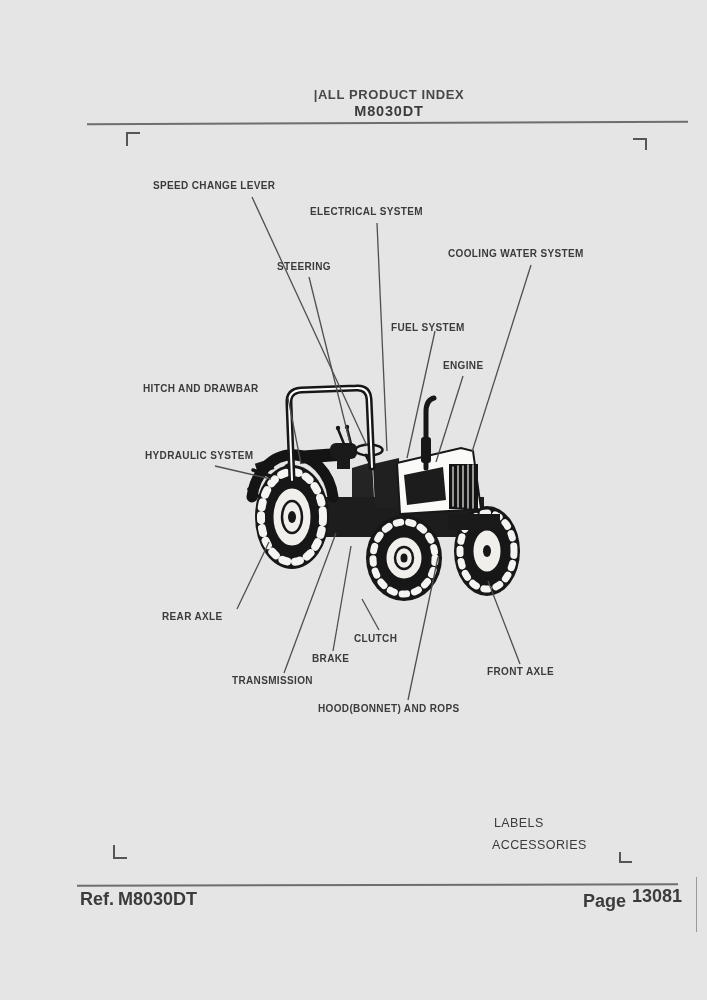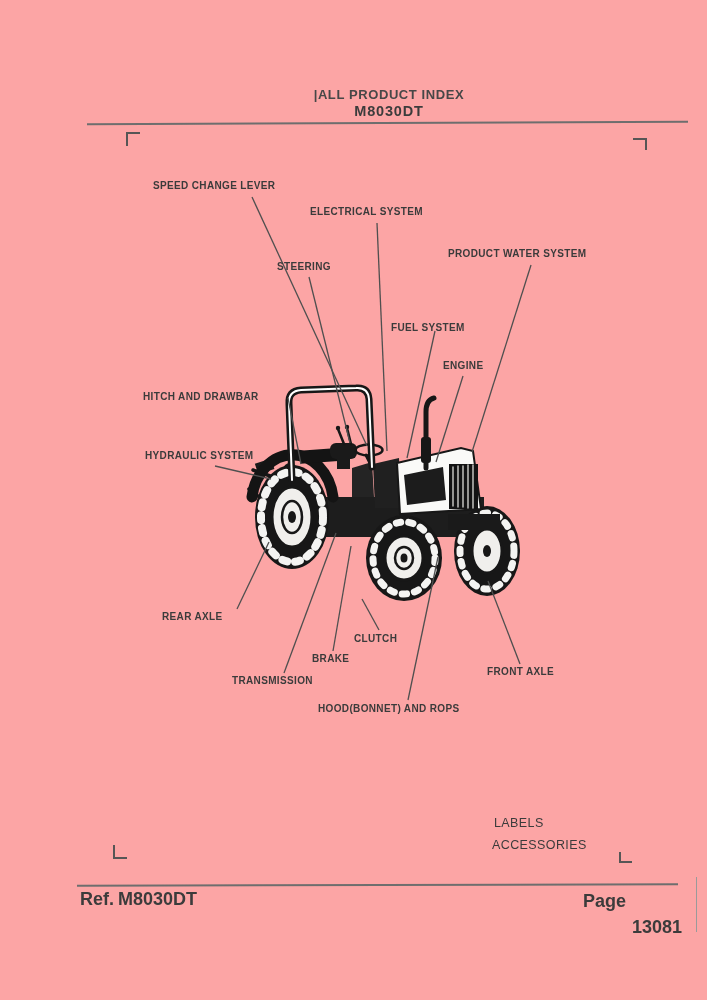--- a/index.html
+++ b/index.html
@@ -1,17 +1,17 @@
 <!DOCTYPE html>
 <html><head>
 <meta charset="utf-8">
 <style>
   html,body{margin:0;padding:0;background:#ffffff;}
   .page{
-    position:relative;width:707px;height:1000px;background:#fca5a5;
+    position:relative;width:707px;height:1000px;background:#e5e5e5;
     font-family:"Liberation Sans",sans-serif;overflow:hidden;color:#3b3b3b;
   }
   
   .hdr-title{position:absolute;left:249px;top:87px;width:280px;text-align:center;
     font-size:13px;font-weight:700;letter-spacing:.6px;color:#474747;white-space:nowrap;}
   .hdr-model{position:absolute;left:249px;top:103px;width:280px;text-align:center;
     font-size:14.5px;font-weight:700;letter-spacing:.8px;color:#3c3c3c;white-space:nowrap;}
   .rule{position:absolute;background:#6e6e6e;}
   
   .mark{position:absolute;background:#565656;}
@@ -146,35 +146,35 @@
         <line x1="284" y1="673" x2="336" y2="533"></line>
         <line x1="408" y1="700" x2="438" y2="557"></line>
         <line x1="520" y1="664" x2="488" y2="581"></line>
       </g>
   </svg>
 
   <div id="callout-layer">
       <div class="callout" style="left: 153px; top: 181px;">SPEED CHANGE LEVER</div>
       <div class="callout" style="left: 310px; top: 207px;">ELECTRICAL SYSTEM</div>
       <div class="callout" style="left: 277px; top: 262px;">STEERING</div>
-      <div class="callout" style="left: 448px; top: 249px;">PRODUCT WATER SYSTEM</div>
+      <div class="callout" style="left: 448px; top: 249px;">COOLING WATER SYSTEM</div>
       <div class="callout" style="left: 391px; top: 316px; margin-top: 7px;">FUEL SYSTEM</div>
       <div class="callout" style="left: 443px; top: 361px;">ENGINE</div>
-      <div class="callout" style="left: 143px; top: 392px;">HITCH AND DRAWBAR</div>
+      <div class="callout" style="left: 143px; top: 384px;">HITCH AND DRAWBAR</div>
       <div class="callout" style="left: 145px; top: 451px;">HYDRAULIC SYSTEM</div>
       <div class="callout" style="left: 162px; top: 612px;">REAR AXLE</div>
       <div class="callout" style="left: 354px; top: 634px;">CLUTCH</div>
       <div class="callout" style="left: 312px; top: 654px;">BRAKE</div>
       <div class="callout" style="left: 232px; top: 676px;">TRANSMISSION</div>
       <div class="callout" style="left: 318px; top: 704px;">HOOD(BONNET) AND ROPS</div>
       <div class="callout" style="left: 487px; top: 667px;">FRONT AXLE</div>
     </div>
 
   <div class="index-item" style="left:494px;top:817px;">LABELS</div>
   <div class="index-item" style="left:492px;top:839px;">ACCESSORIES</div>
 
   <div class="rule" style="left:77px;top:884px;width:601px;height:1.5px;transform:rotate(-0.15deg);"></div>
   <div class="foot" style="left:80px;top:889px;">Ref.</div>
   <div class="foot" style="left:118px;top:889px;">M8030DT</div>
   <div class="foot" style="left:583px;top:891px;">Page</div>
-  <div class="foot" style="left:632px;top:917px;">13081</div>
+  <div class="foot" style="left:632px;top:886px;">13081</div>
   <div class="mark" style="left:696px;top:877px;width:1px;height:55px;background:#9a9a9a;"></div>
 </div>
 
 </body></html>

